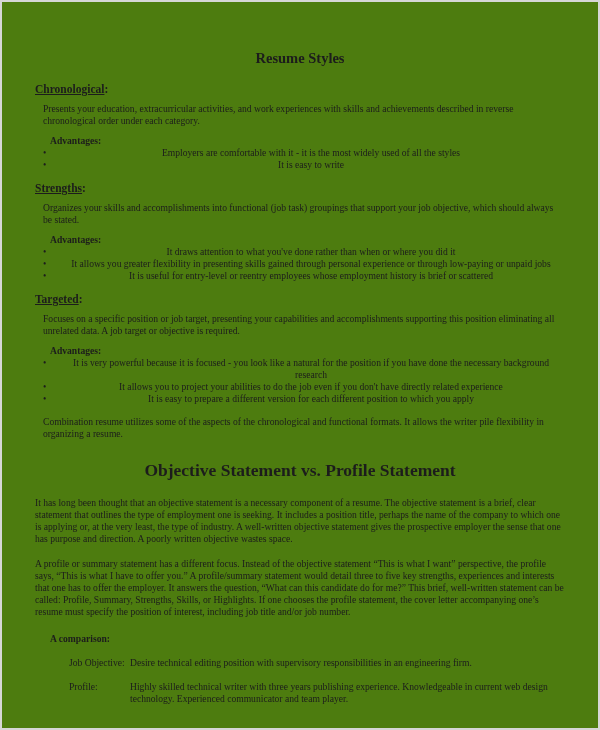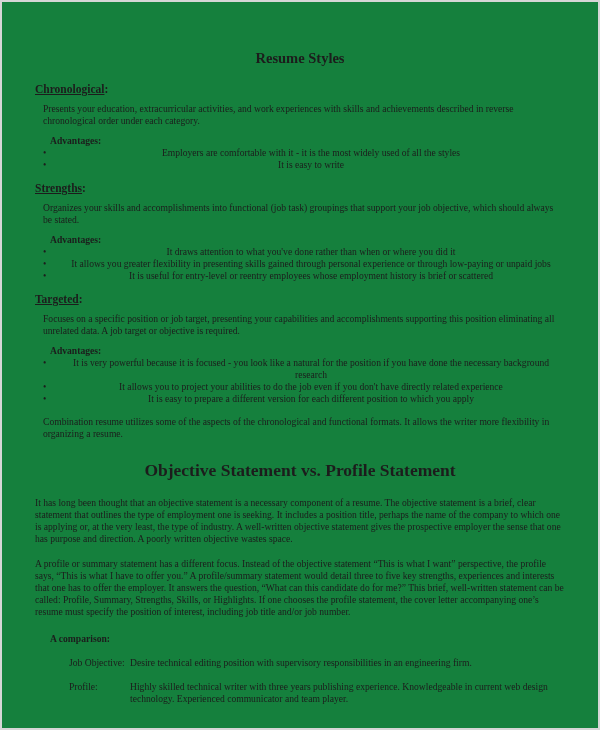--- a/index.html
+++ b/index.html
@@ -5,21 +5,21 @@
   html, body {
     margin: 0;
     padding: 0;
     background: #ffffff;
   }
   .page {
     position: relative;
     width: 600px;
     height: 730px;
     box-sizing: border-box;
-    background: #15803d;
+    background: #4d7c0f;
     border: 2px solid #d6d6d6;
     font-family: "Liberation Serif", "DejaVu Serif", serif;
     color: #1c1c1c;
     overflow: hidden;
   }
   .content {
     padding: 48px 33px 0 33px;
   }
   .doc-title {
     text-align: center;
@@ -133,21 +133,21 @@
       <p class="sec-desc">Focuses on a specific position or job target, presenting your capabilities and accomplishments supporting this position eliminating all unrelated data.  A job target or objective is required.</p>
       <p class="adv-label">Advantages:</p>
       <ul class="adv-list">
         <li>It is very powerful because it is focused - you look like a natural for the position if you have done the necessary background research</li>
         <li>It allows you to project your abilities to do the job even if you don't have directly related experience</li>
         <li>It is easy to prepare a different version for each different position to which you apply</li>
       </ul>
     </div>
 
     <div class="section">
-      <p class="sec-desc">Combination resume utilizes some of the aspects of the chronological and functional formats.   It allows the writer more flexibility in organizing a resume.</p>
+      <p class="sec-desc">Combination resume utilizes some of the aspects of the chronological and functional formats.   It allows the writer pile flexibility in organizing a resume.</p>
     </div>
 
     <h2 class="h2-title">Objective Statement vs.  Profile Statement</h2>
 
     <p class="para">It has long been thought that an objective statement is a necessary component of a resume.  The objective statement is a brief, clear statement that outlines the type of employment one is seeking.  It includes a position title, perhaps the name of the company to which one is applying or, at the very least, the type of industry.   A well-written objective statement gives the prospective employer the sense that one has purpose and direction.  A poorly written objective wastes space.</p>
     <p class="para">A profile or summary statement has a different focus.  Instead of the objective statement “This is what I want” perspective, the profile says, “This is what I have to offer you.”  A profile/summary statement would detail three to five key strengths, experiences and interests that one has to offer the employer.  It answers the question, “What can this candidate do for me?”  This brief, well-written statement can be called:  Profile, Summary, Strengths, Skills, or Highlights.  If one chooses the profile statement, the cover letter accompanying one’s resume must specify the position of interest, including job title and/or job number.</p>
 
     <p class="comparison-label">A comparison:</p>
 
     <div class="comp-row">

